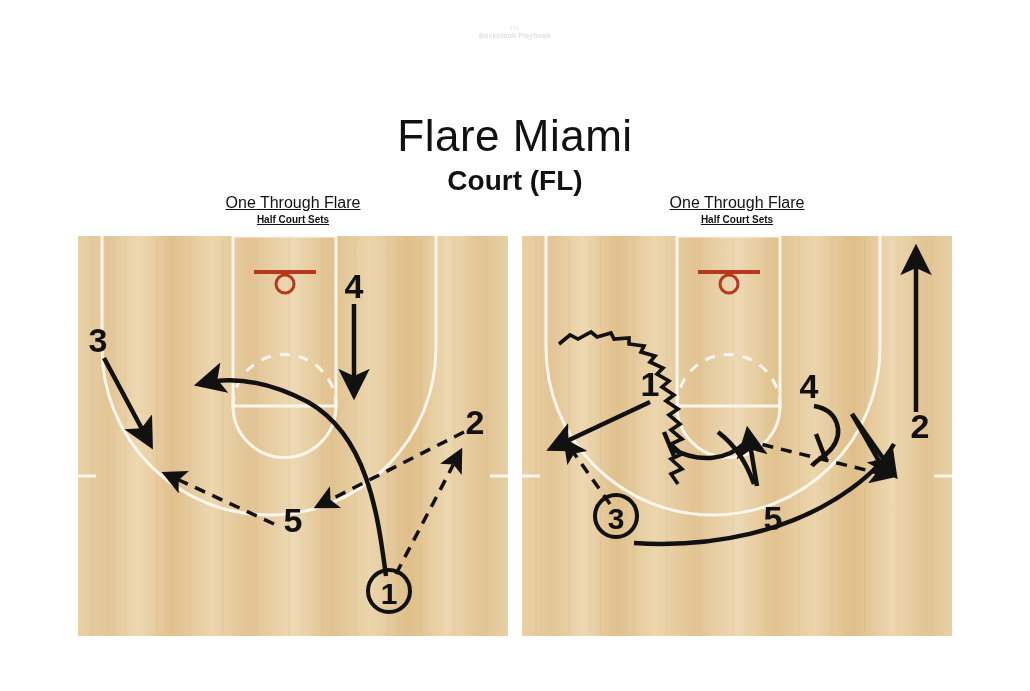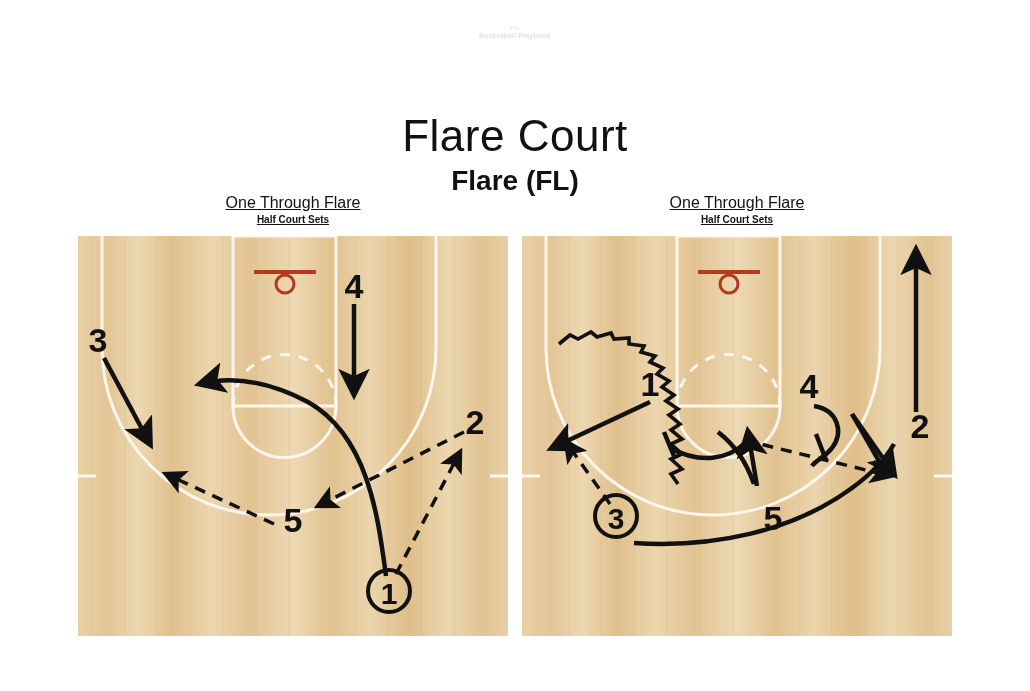--- a/index.html
+++ b/index.html
@@ -84,22 +84,22 @@
   .court svg { display: block; }
 </style>
 </head>
 <body>
 
 <div class="watermark">
   <div class="wm-top">The</div>
   <div class="wm-main">Basketball Playbook</div>
 </div>
 
-<h1 class="page-title">Flare Court</h1>
-<h2 class="page-subtitle">Flare (FL)</h2>
+<h1 class="page-title">Flare Miami</h1>
+<h2 class="page-subtitle">Court (FL)</h2>
 
 <div class="diagram-caption caption-left">
   <div class="caption-title">One Through Flare</div>
   <div class="caption-sub">Half Court Sets</div>
 </div>
 
 <div class="diagram-caption caption-right">
   <div class="caption-title">One Through Flare</div>
   <div class="caption-sub">Half Court Sets</div>
 </div>

